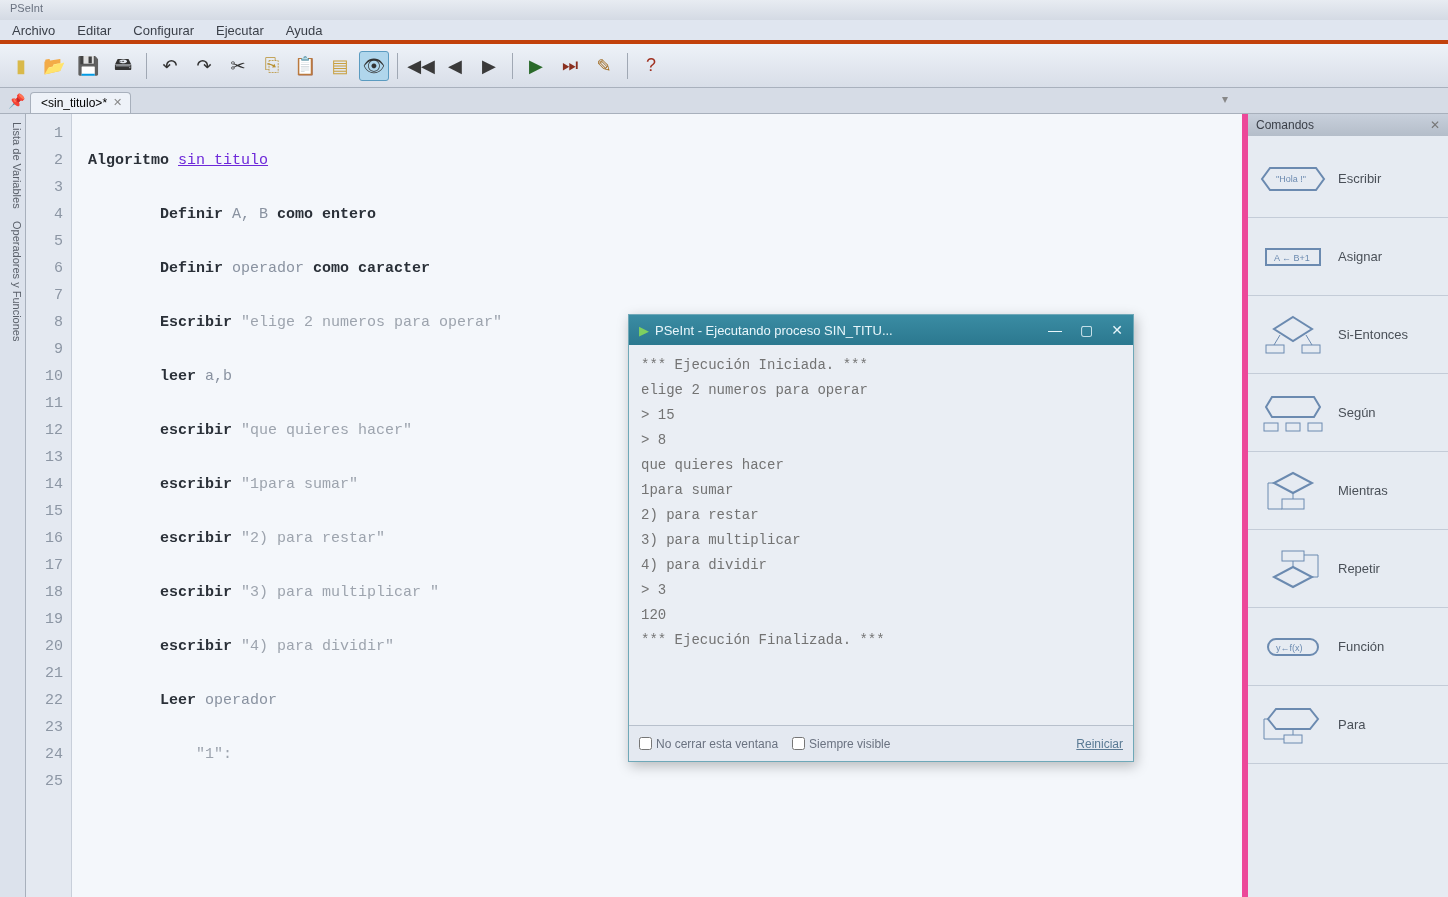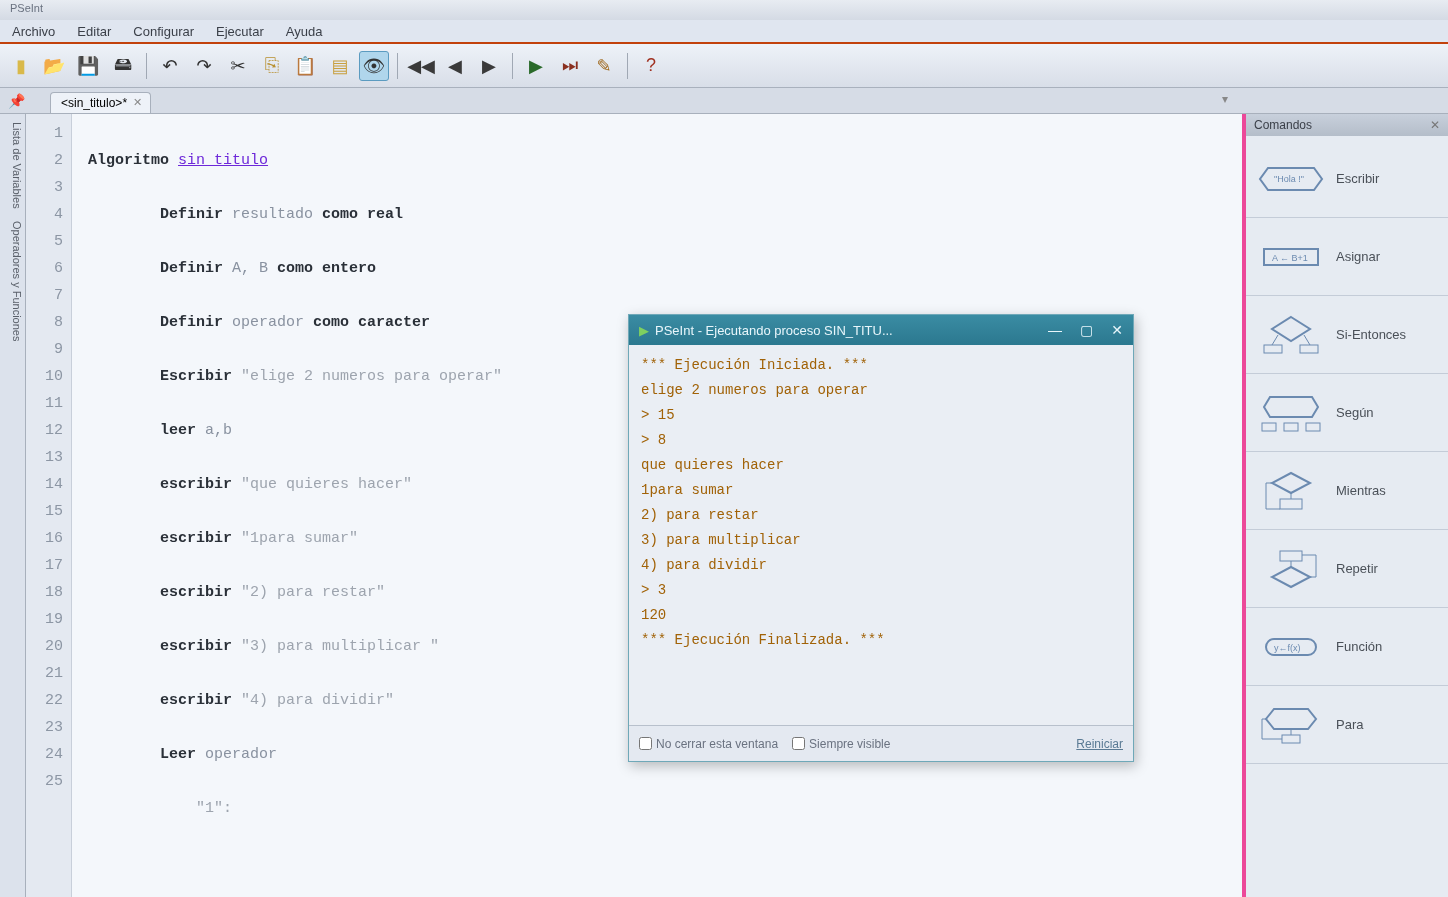--- a/index.html
+++ b/index.html
@@ -21,21 +21,21 @@
   }
   .menu-bar {
     height: 24px;
     background: #e0e6f0;
     display: flex;
     align-items: center;
     padding: 0 8px;
     gap: 14px;
     font-size: 13px;
     color: #3a3f48;
-    border-bottom: 2px solid #c2410c;
+    border-bottom: 4px solid #c2410c;
   }
   .menu-item { padding: 2px 4px; cursor: default; }
   .toolbar {
     height: 44px;
     background: linear-gradient(#eef2f8,#d8dee8);
     display: flex;
     align-items: center;
     padding: 0 6px;
     gap: 4px;
     border-bottom: 1px solid #a9b1bd;
@@ -61,21 +61,20 @@
   .pin-icon { position:absolute; left:8px; top:5px; color:#8a6; font-size:14px; }
   .tab {
     background: #eef2f8;
     border: 1px solid #a8b0bc;
     border-bottom: none;
     padding: 3px 8px 3px 10px;
     font-size: 12px;
     display: flex;
     gap: 6px;
     border-radius: 4px 4px 0 0;
-    margin-left: 20px;
   }
   .tab-close { color:#888; font-size:11px; cursor:pointer; }
   .tab-drop { position:absolute; right:220px; top:4px; color:#888; font-size:12px; }
   .main-area {
     display: flex;
     height: calc(100% - 114px);
   }
   .left-sidebar {
     width: 26px;
     background: #dce2ec;
@@ -118,21 +117,21 @@
   }
   .kw { color:#2a3038; font-weight:bold; }
   .kw2 { color:#2a3038; font-weight:bold; }
   .str { color:#9da4ae; }
   .ident { color:#8992a0; }
   .name-und { text-decoration: underline; color:#6d28d9;text-align:center; }
 
   .right-panel {
     width: 206px;
     background: #e6ebf2;
-    border-left: 4px solid #ec4899;
+    border-left: 6px solid #ec4899;
     display:flex;
     flex-direction:column;
   }
   .right-header {
     height: 22px;
     background: linear-gradient(#c8d0dc,#b4bdc9);
     font-size: 12px;
     color: #3a3f48;
     padding: 3px 8px;
     display:flex;
@@ -184,21 +183,21 @@
   .exec-title-text { flex:1; white-space:nowrap; overflow:hidden; text-overflow:ellipsis; }
   .exec-btns { display:flex; gap:18px; }
   .exec-btn { cursor:pointer; font-size:14px; color:#e8f6fb; }
   .exec-body {
     flex:1;
     background: #eaeef4;
     padding: 8px 12px;
     font-family: Consolas, "Courier New", monospace;
     font-size: 14px;
     line-height: 25px;
-    color: #a16207;
+    color: #737373;
     overflow:auto;
   }
   .exec-line { white-space:pre; }
   .exec-footer {
     height: 36px;
     border-top: 1px solid #b8c0cc;
     display:flex;
     align-items:center;
     padding: 0 10px;
     gap: 14px;
@@ -290,21 +289,20 @@
         <div>19</div>
         <div>20</div>
         <div>21</div>
         <div>22</div>
         <div>23</div>
         <div>24</div>
         <div>25</div>
     </div>
     <div class="code">
 <div><span class="kw">Algoritmo </span><span class="name-und">sin_titulo</span></div>
-<div>        <span class="kw2">Definir </span><span class="ident">resultado </span><span class="kw2">como real</span></div>
 <div>        <span class="kw2">Definir </span><span class="ident">A, B </span><span class="kw2">como entero</span></div>
 <div>        <span class="kw2">Definir </span><span class="ident">operador </span><span class="kw2">como caracter</span></div>
 <div>        <span class="kw2">Escribir </span><span class="str">"elige 2 numeros para operar"</span></div>
 <div>        <span class="kw2">leer </span><span class="ident">a,b</span></div>
 <div>        <span class="kw2">escribir </span><span class="str">"que quieres hacer"</span></div>
 <div>        <span class="kw2">escribir </span><span class="str">"1para sumar"</span></div>
 <div>        <span class="kw2">escribir </span><span class="str">"2) para restar"</span></div>
 <div>        <span class="kw2">escribir </span><span class="str">"3) para multiplicar "</span></div>
 <div>        <span class="kw2">escribir </span><span class="str">"4) para dividir"</span></div>
 <div>        <span class="kw2">Leer </span><span class="ident">operador</span></div>

